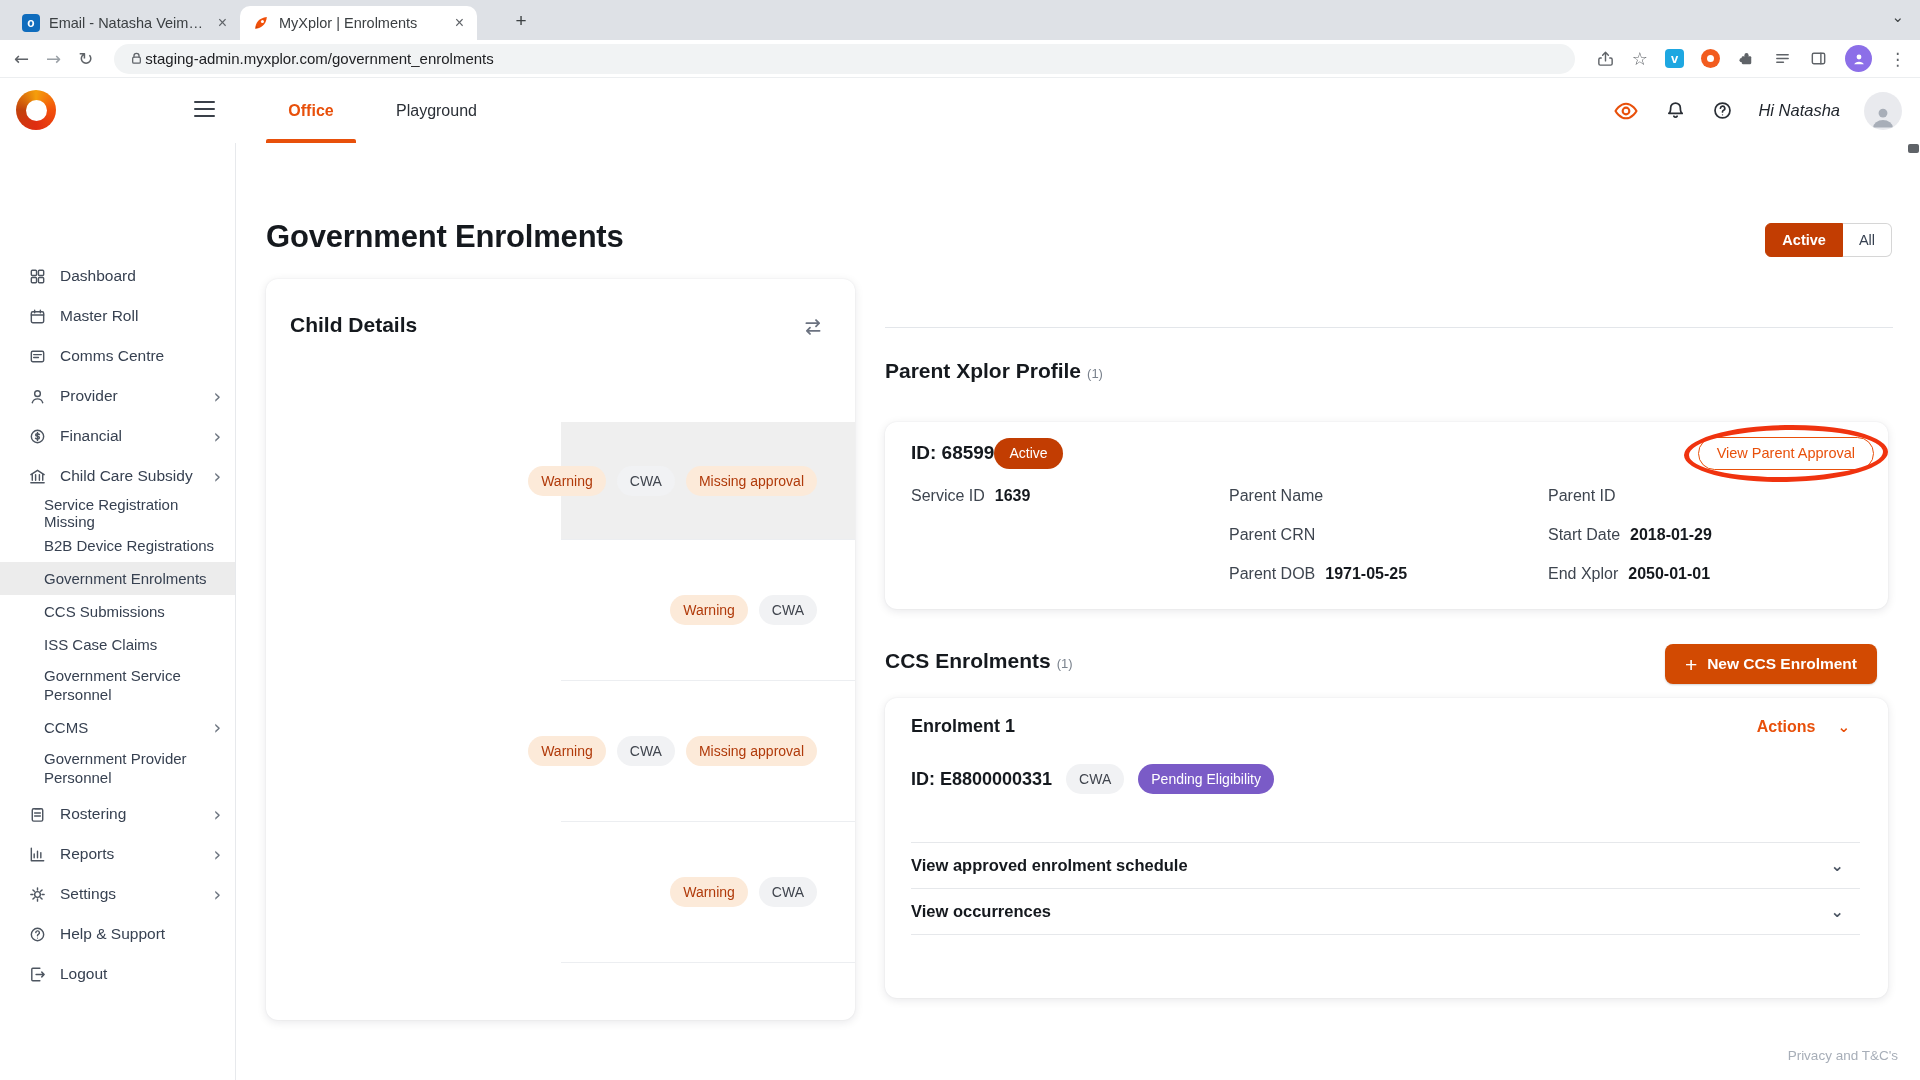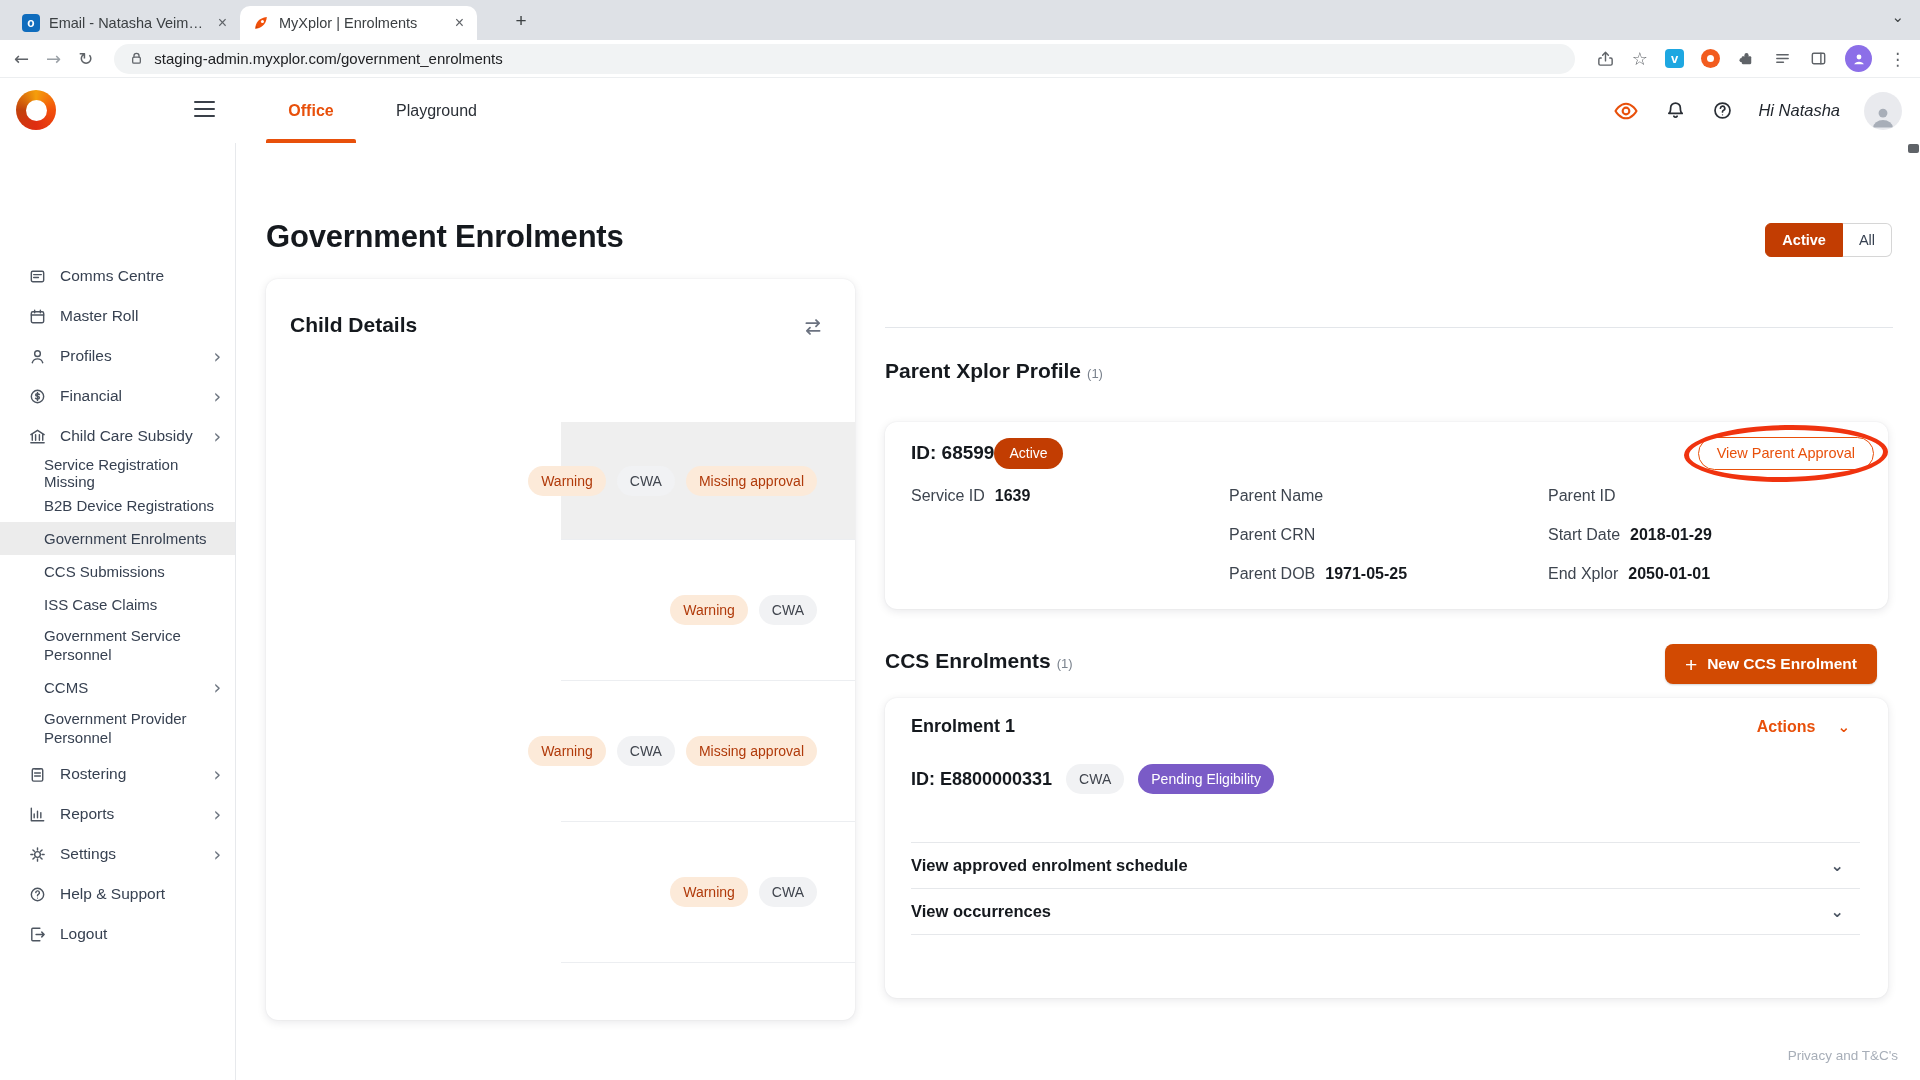--- a/index.html
+++ b/index.html
@@ -15,21 +15,21 @@
   .tab-title { flex:1; white-space:nowrap; overflow:hidden; text-overflow:ellipsis; }
   .tab-close { font-size:16px; color:#5F6368; padding:0 3px; }
   .favicon { width:18px; height:18px; flex:none; }
   .fav-outlook { background:#0F6CBD; border-radius:4px; color:#fff; font-weight:bold; font-size:12px; display:flex; align-items:center; justify-content:center; }
   .newtab { position:absolute; left:508px; top:8px; width:26px; height:26px; border-radius:50%; text-align:center; line-height:25px; font-size:19px; color:#3C4043; cursor:pointer; }
   .tabsearch { position:absolute; right:16px; top:8px; font-size:15px; color:#3C4043; cursor:pointer; }
 
   .urlbar { position:absolute; top:40px; left:0; right:0; height:38px; background:#fff; display:flex; align-items:center; padding:0 14px; gap:17px; border-bottom:1px solid #ECEEF0; }
   .navic { font-size:18px; color:#5F6368; cursor:pointer; font-family:"DejaVu Sans", sans-serif; }
   .navic.fwd { color:#9AA0A6; }
-  .urlpill { flex:1; height:30px; background:#F1F3F4; border-radius:15px; display:flex; align-items:center; gap:9px; padding:0 14px; margin:0 4px; }
+  .urlpill { flex:1; height:30px; background:#F1F3F4; border-radius:15px; display:flex; align-items:center; padding:0 14px; margin:0 4px; }
   .url-text { font-size:15px; color:#202124; }
   .chrome-ic { width:19px; height:19px; color:#5F6368; cursor:pointer; flex:none; }
   .star { font-size:18px; color:#5F6368; cursor:pointer; font-family:"DejaVu Sans", sans-serif; }
   .ext-vimeo { width:19px; height:19px; background:#1EA7E1; border-radius:4px; color:#fff; font-size:13px; font-weight:bold; display:flex; align-items:center; justify-content:center; cursor:pointer; }
   .ext-orange { width:19px; height:19px; background:#F25C1F; border-radius:50%; display:flex; align-items:center; justify-content:center; cursor:pointer; }
   .ext-orange i { width:7px; height:7px; background:#fff; border-radius:50%; }
   .chrome-avatar { width:27px; height:27px; border-radius:50%; background:#8C6FE8; display:flex; align-items:center; justify-content:center; cursor:pointer; }
   .dots { font-size:17px; color:#5F6368; cursor:pointer; font-family:"DejaVu Sans", sans-serif; }
 
   
@@ -233,38 +233,47 @@
       </span>
     </div>
   </div>
   <div class="header-line"></div>
   <div class="office-underline"></div>
   <div class="vthumb"></div>
 
   <nav class="sidebar">
     <div class="side-item">
       <svg class="ic" viewBox="0 0 20 20">
+          <rect x="3.5" y="3.5" width="5.5" height="5.5" rx="1"></rect>
+          <rect x="11" y="3.5" width="5.5" height="5.5" rx="1"></rect>
+          <rect x="3.5" y="11" width="5.5" height="5.5" rx="1"></rect>
+          <rect x="11" y="11" width="5.5" height="5.5" rx="1"></rect>
+        </svg>
+      <span class="side-label">Dashboard</span>
+    </div>
+    <div class="side-item">
+      <svg class="ic" viewBox="0 0 20 20">
+          <rect x="3.5" y="5" width="13" height="11.5" rx="1.5"></rect>
+          <path d="M3.5 8.5h13M7 3.5V6M13 3.5V6"></path>
+        </svg>
+      <span class="side-label">Master Roll</span>
+    </div>
+    <div class="side-item">
+      <svg class="ic" viewBox="0 0 20 20">
           <rect x="3.5" y="4.5" width="13" height="11" rx="1.5"></rect>
           <path d="M6 8h8M6 11h5"></path>
         </svg>
       <span class="side-label">Comms Centre</span>
     </div>
     <div class="side-item">
       <svg class="ic" viewBox="0 0 20 20">
-          <rect x="3.5" y="5" width="13" height="11.5" rx="1.5"></rect>
-          <path d="M3.5 8.5h13M7 3.5V6M13 3.5V6"></path>
-        </svg>
-      <span class="side-label">Master Roll</span>
-    </div>
-    <div class="side-item">
-      <svg class="ic" viewBox="0 0 20 20">
           <circle cx="10" cy="7" r="3"></circle>
           <path d="M4.5 16.5c1-3 3-4 5.5-4s4.5 1 5.5 4"></path>
         </svg>
-      <span class="side-label">Profiles</span>
+      <span class="side-label">Provider</span>
       <span class="chev">›</span>
     </div>
     <div class="side-item">
       <svg class="ic" viewBox="0 0 20 20">
           <circle cx="10" cy="10" r="6.5"></circle>
           <path d="M12 7.8c-.8-.9-4-1.2-4 .6 0 1.8 4 1 4 2.9 0 1.8-3.2 1.6-4.1.6M10 5.8v8.4"></path>
         </svg>
       <span class="side-label">Financial</span>
       <span class="chev">›</span>
     </div>

